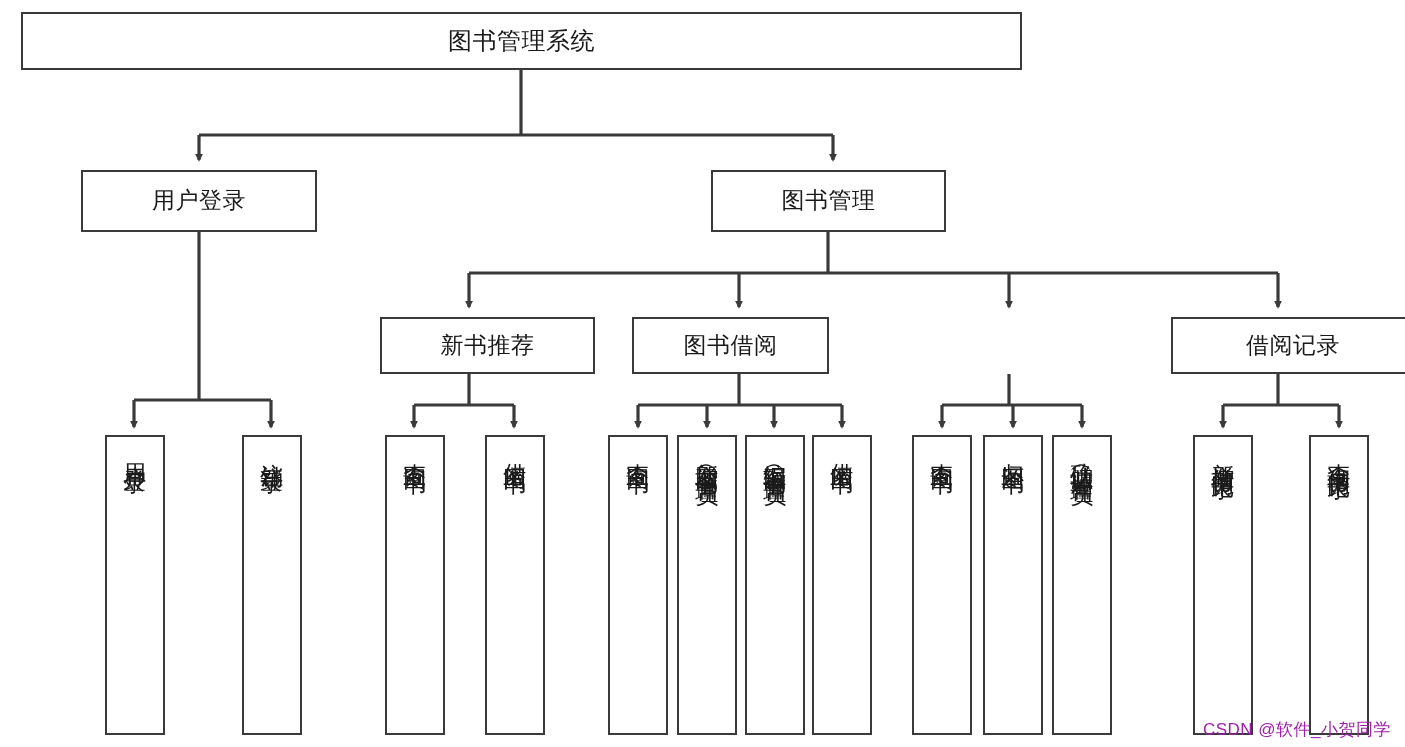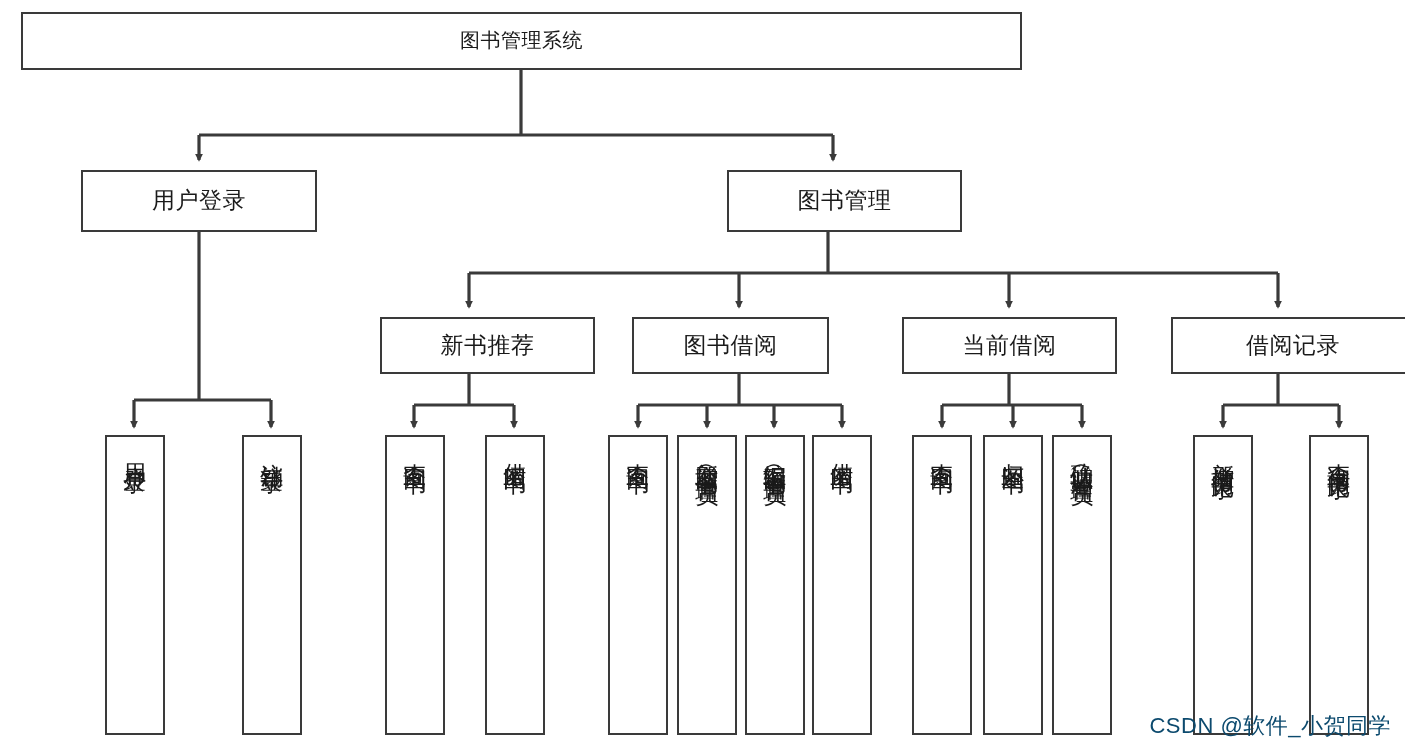--- a/index.html
+++ b/index.html
@@ -32,21 +32,21 @@
     text-align: center;
     line-height: 1.18;
     letter-spacing: 0.5px;
     white-space: nowrap;
   }
   
   .node.horiz .node-label {
     font-size: 23px;
   }
   .node.level1 .node-label {
-    font-size: 20px;
+    font-size: 24px;
     text-align: center;
   }
   
   .node.vert {
     align-items: flex-start;
     justify-content: center;
     padding-top: 8px;
   }
   .node.vert .node-label {
     writing-mode: vertical-rl;
@@ -61,22 +61,22 @@
     left: 0;
     top: 0;
     width: 1405px;
     height: 747px;
     pointer-events: none;
   }
   .watermark {
     position: absolute;
     right: 14px;
     bottom: 6px;
-    font-size: 22px;
-    color: #0c4a6e;
+    font-size: 17px;
+    color: #a21caf;
     white-space: nowrap;
     letter-spacing: 0.5px;
   }
 </style>
 </head>
 <body>
 
 <div id="canvas">
 
   <svg id="edges" viewBox="0 0 1405 747" xmlns="http://www.w3.org/2000/svg">
@@ -129,33 +129,30 @@
     </g>
   </svg>
 
   <div class="node horiz level1" style="left:21px; top:12px; width:1001px; height:58px;">
     <span class="node-label">图书管理系统</span>
   </div>
 
   <div class="node horiz" style="left:81px; top:170px; width:236px; height:62px;">
     <span class="node-label">用户登录</span>
   </div>
-  <div class="node horiz" style="left:711px; top:170px; width:235px; height:62px;margin-left:16px;">
+  <div class="node horiz" style="left:711px; top:170px; width:235px; height:62px;">
     <span class="node-label">图书管理</span>
   </div>
 
   <div class="node horiz" style="left:380px; top:317px; width:215px; height:57px;">
     <span class="node-label">新书推荐</span>
   </div>
   <div class="node horiz" style="left:632px; top:317px; width:197px; height:57px;">
     <span class="node-label">图书借阅</span>
   </div>
-  <div class="node horiz" style="left:902px; top:317px; width:215px; height:57px;">
-    <span class="node-label">当前借阅</span>
-  </div>
   <div class="node horiz" style="left:1171px; top:317px; width:244px; height:57px;">
     <span class="node-label">借阅记录</span>
   </div>
 
   <div class="node vert" style="left:105px; top:435px; width:60px; height:300px;">
     <span class="node-label">用户登录</span>
   </div>
   <div class="node vert" style="left:242px; top:435px; width:60px; height:300px;">
     <span class="node-label">注销登录</span>
   </div>

